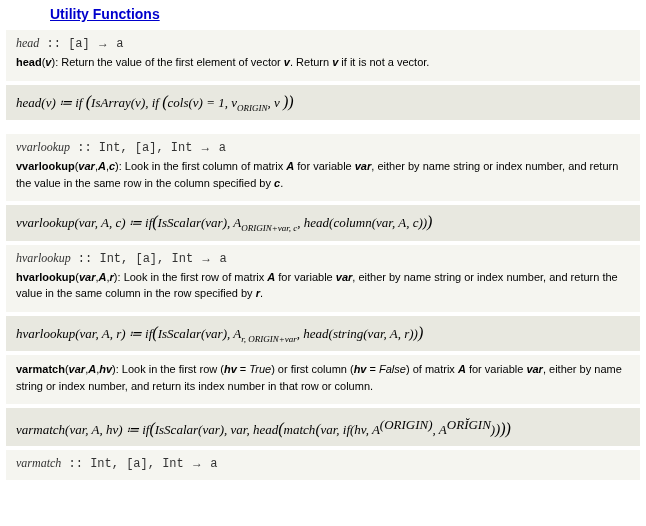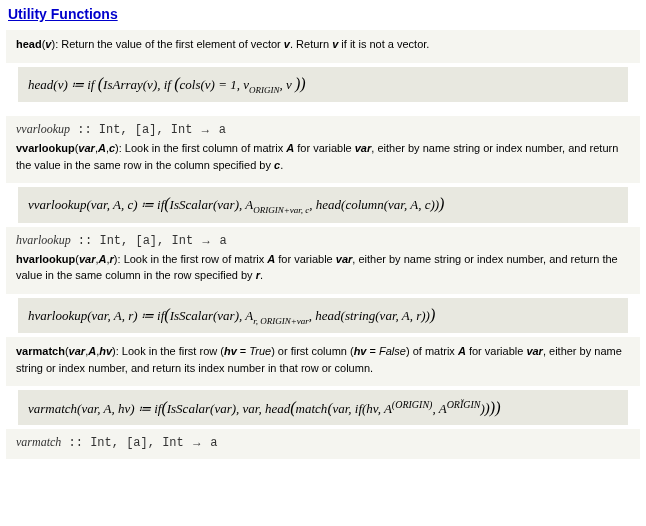--- a/index.html
+++ b/index.html
@@ -10,20 +10,21 @@
       color: #000;
       width: 646px;
     }
 
     .section-header {
       color: #00c;
       font-weight: bold;
       font-size: 14px;
       padding: 6px 8px 4px 8px;
       text-decoration: underline;
+      margin-left: 42px;
     }
 
     .function-block {
       background: #f5f5f0;
       margin: 4px 6px;
       padding: 6px 10px;
     }
 
     .function-signature {
       font-family: 'Courier New', monospace;
@@ -33,21 +34,21 @@
     }
 
     .function-desc {
       font-size: 11px;
       line-height: 1.5;
       margin-bottom: 4px;
     }
 
     .formula-block {
       background: #e8e8e0;
-      margin: 4px 18px;
+      margin: 4px 6px;
       padding: 8px 10px;
       font-style: italic;
     }
 
     .formula {
       font-family: 'Times New Roman', serif;
       font-size: 13px;
       font-style: italic;
     }
 
@@ -55,35 +56,38 @@
       font-family: 'Times New Roman', serif;
       font-style: italic;
     }
 
     .arrow {
       font-family: Arial, sans-serif;
       font-style: normal;
     }
 
     sub { font-size: 9px; }
-    sup { font-size: 10px; font-style: italic; }
+    sup { font-size: 13px; font-style: italic; }
 
     .section-gap {
       height: 6px;
     }
   </style>
 </head>
 <body>
 
 <div>
 
   <div>
     <div class="section-header">Utility Functions</div>
 
     <div class="function-block">
+      <div class="function-signature">
+        <span class="math-text">head</span> :: [a] <span class="arrow">→</span> a
+      </div>
       <div class="function-desc">
         <b>head</b>(<b><i>v</i></b>): Return the value of the first element of vector <b><i>v</i></b>. Return <b><i>v</i></b> if it is not a vector.
       </div>
     </div>
 
     <div class="formula-block">
       <span class="formula">
         <i>head</i>(<i>v</i>) ≔ if
         <span style="font-size:16px;">(</span>IsArray(<i>v</i>), if
         <span style="font-size:16px;">(</span>cols(<i>v</i>) = 1, <i>v</i><sub>ORIGIN</sub><span style="font-family:'Times New Roman'">,</span> <i>v</i>

